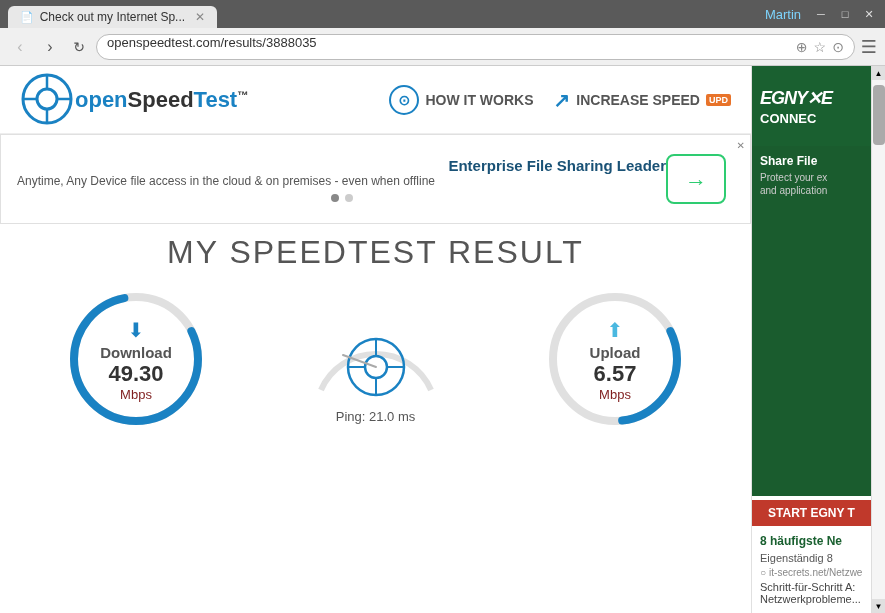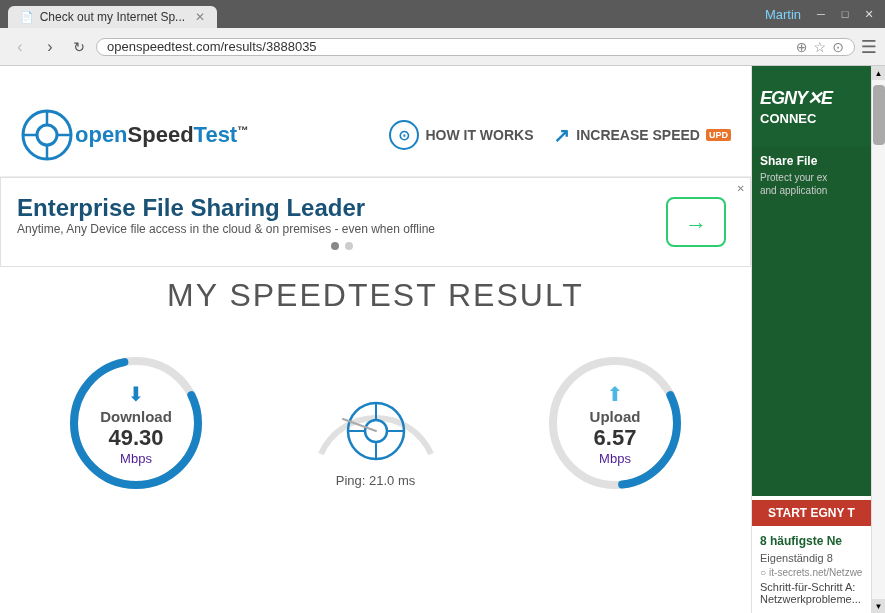--- a/index.html
+++ b/index.html
@@ -85,21 +85,21 @@
       height: 22px;
       display: flex;
       align-items: center;
       justify-content: center;
       font-size: 14px;
       color: #555;
       cursor: pointer;
     }
     .url-bar {
       flex: 1;
-      height: 18px;
+      height: 26px;
       border: 1px solid #bbb;
       border-radius: 13px;
       background: #fff;
       display: flex;
       padding: 0 10px;
       font-size: 13px;
       color: #333;
     }
     .url-text { flex: 1; }
     .address-icons {
@@ -132,22 +132,21 @@
     }
 
     
     .site-header {
       background: #fff;
       padding: 10px 20px;
       display: flex;
       align-items: center;
       justify-content: space-between;
       border-bottom: 1px solid #eee;
-      height: 83px;
-      margin-top: 28px;
+      height: 68px;
     }
     .logo-container {
       display: flex;
       align-items: center;
     }
     .nav-links {
       display: flex;
       align-items: center;
       gap: 20px;
     }
@@ -193,23 +192,24 @@
       display: flex;
       align-items: center;
       justify-content: space-between;
       height: 90px;
       overflow: hidden;
       position: relative;
     }
     .ad-content { flex: 1; }
     .ad-title {
       color: #1a5276;
-      font-size: 24px;
+      font-size: 15px;
       font-weight: bold;
       margin-bottom: 0;
+      text-align: right;
     }
     .ad-sub {
       color: #555;
       font-size: 12px;
     }
     .ad-close-btn {
       position: absolute;
       top: 5px;
       right: 5px;
       font-size: 10px;
@@ -247,21 +247,21 @@
     .speedtest-section {
       padding: 10px 20px;
       text-align: center;
       background: #fff;
     }
     .speedtest-title {
       font-size: 32px;
       color: #555;
       font-weight: 300;
       letter-spacing: 2px;
-      margin-bottom: 27px;
+      margin-bottom: 6px;
     }
 
     
     .meters-row {
       display: flex;
       align-items: center;
       justify-content: space-around;
       padding: 0 20px;
     }
 
@@ -297,21 +297,21 @@
       color: #555;
       font-weight: bold;
     }
     .meter-value {
       font-size: 22px;
       color: #333;
       font-weight: bold;
     }
     .meter-unit {
       font-size: 13px;
-      color: #4c1d95;
+      color: #7f1d1d;
     }
 
     
     .ping-container {
       display: flex;
       flex-direction: column;
       align-items: center;
       width: 160px;
     }
     .ping-label {

